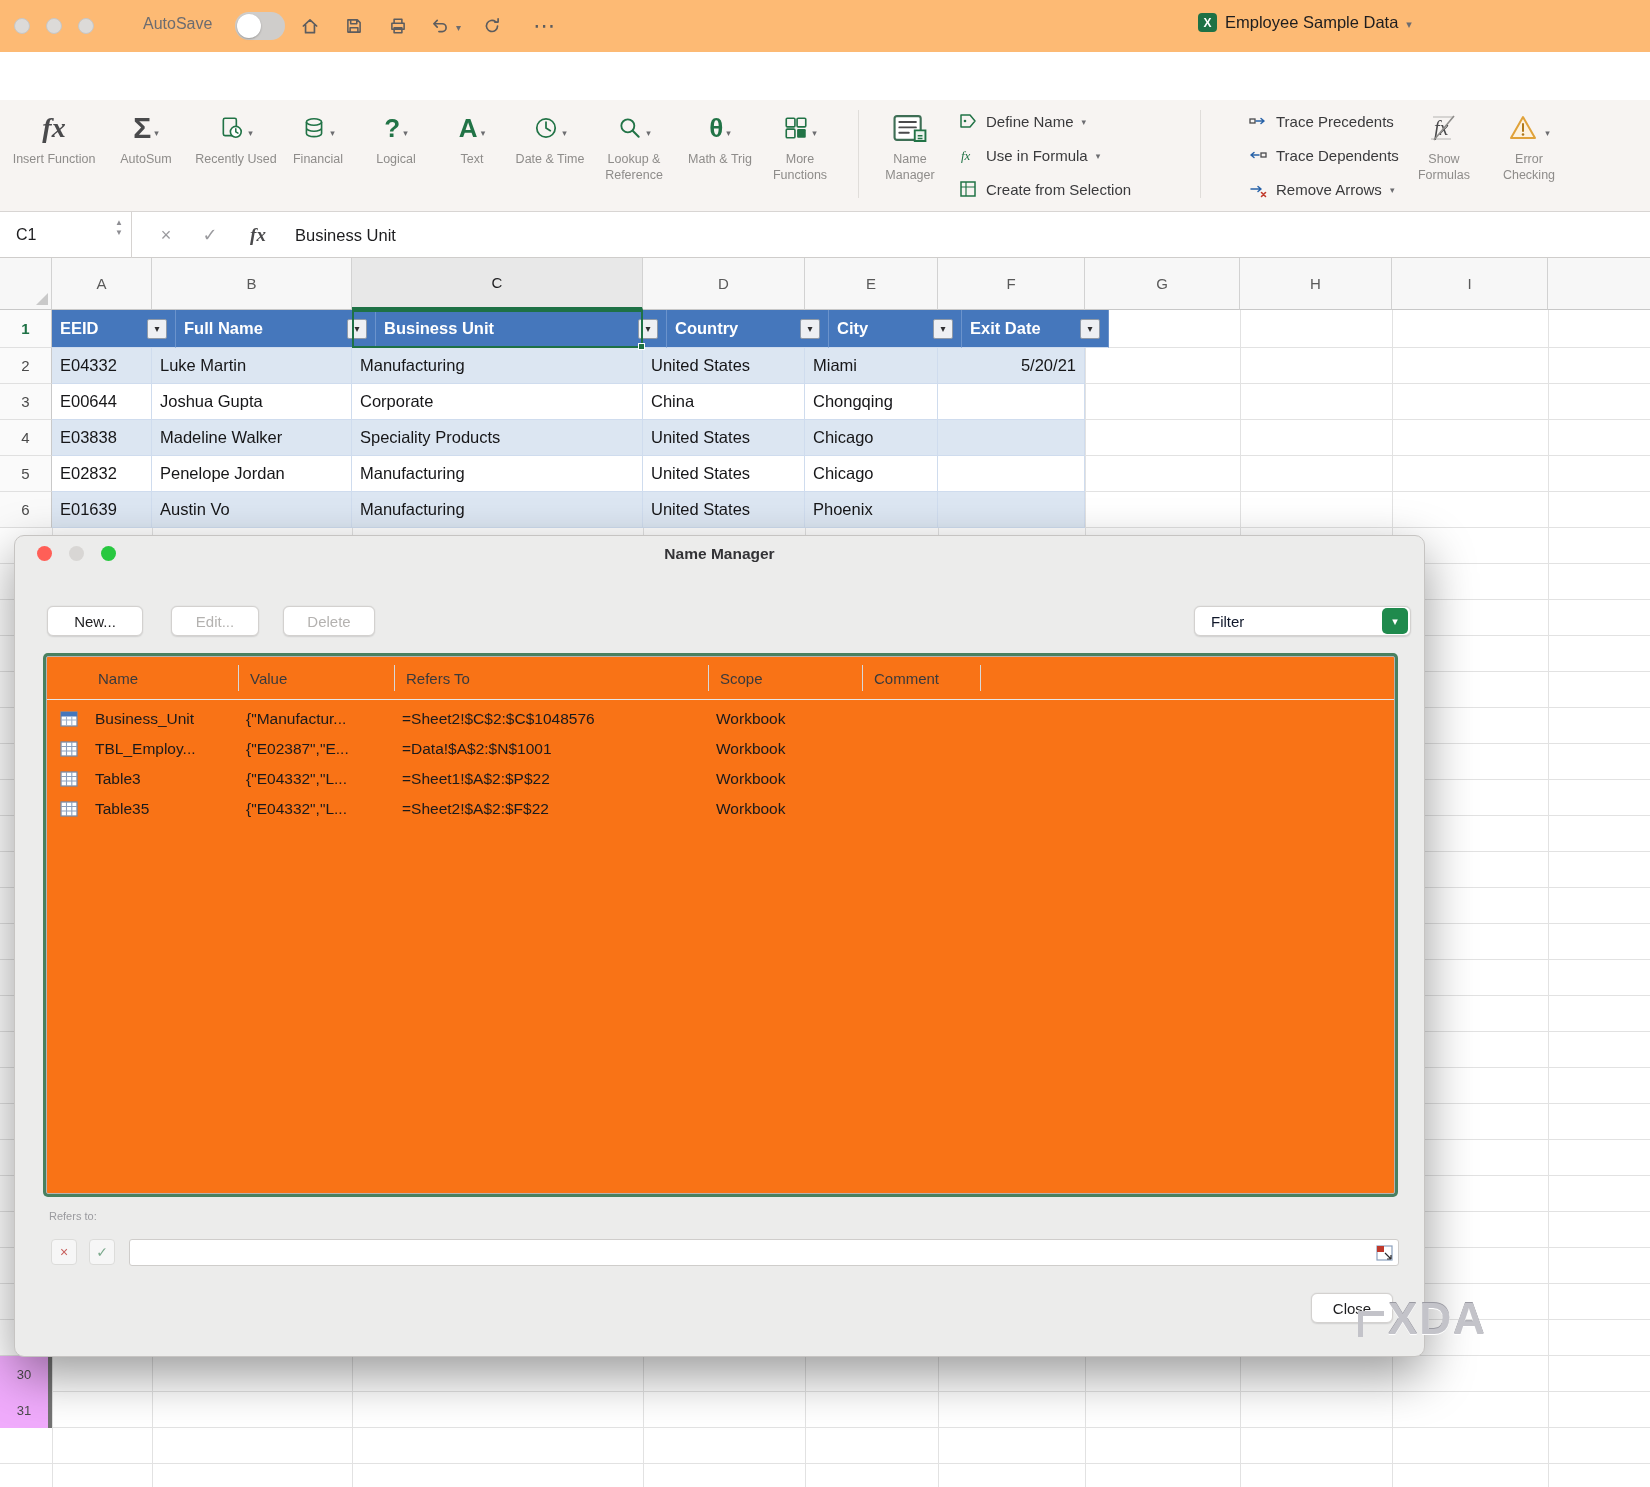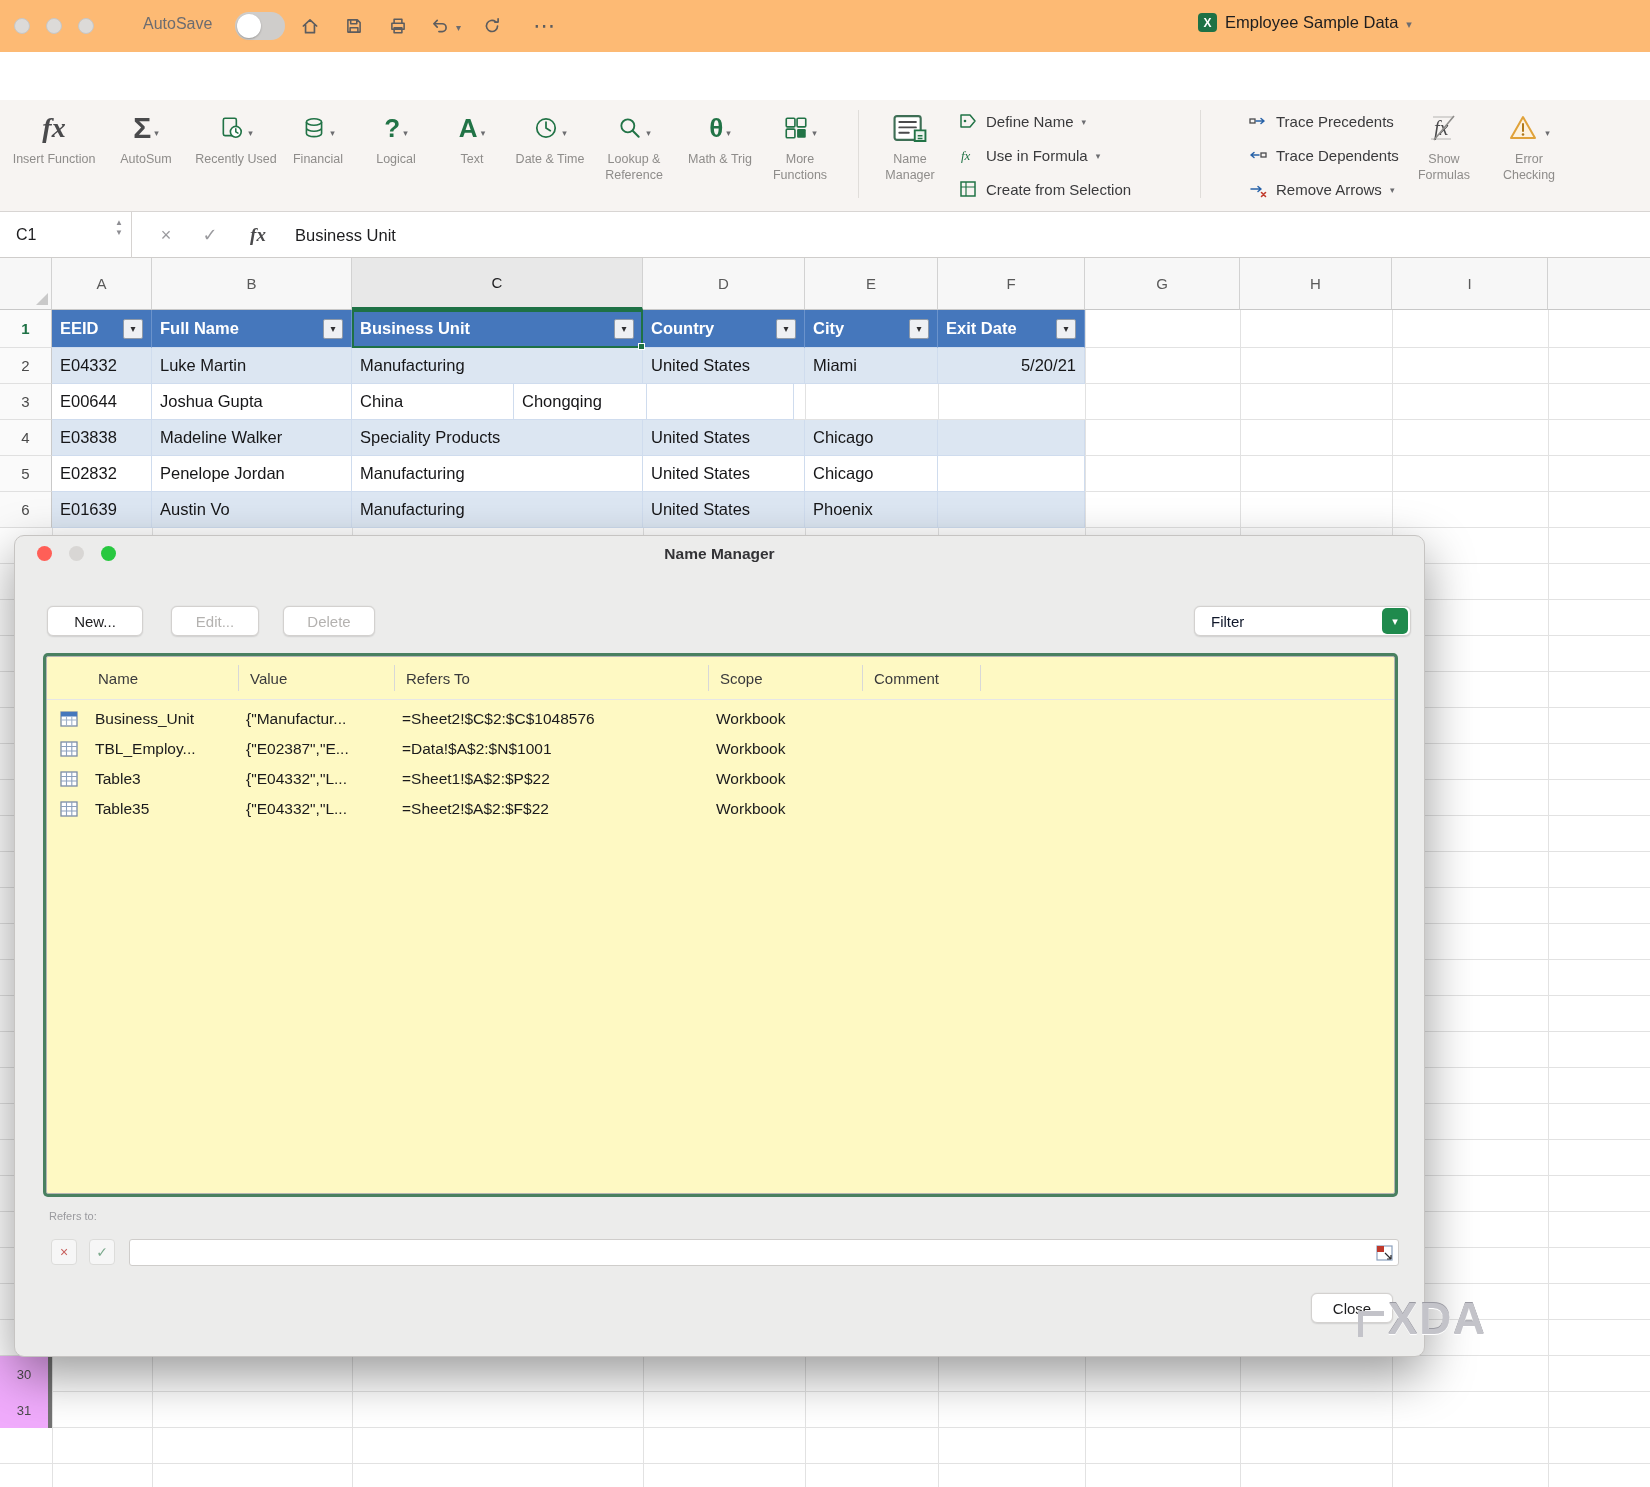--- a/index.html
+++ b/index.html
@@ -71,21 +71,21 @@
 
   
   .dialog { position:absolute; left:14px; top:535px; width:1411px; height:822px; background:#ececeb; border:1px solid #c6c4c2; border-radius:10px; box-shadow:0 18px 50px rgba(0,0,0,.4); z-index:10; }
   .dlg-title { position:absolute; left:0; right:0; top:9px; text-align:center; font-size:15.5px; font-weight:bold; color:#333336; }
   .dtl { position:absolute; top:10px; width:15px; height:15px; border-radius:50%; }
   .dlg-btn { position:absolute; height:30px; background:#fff; border:1px solid #d3d1cf; border-radius:6px; box-shadow:0 .5px 1.5px rgba(0,0,0,.12); font-size:15px; color:#1d1d1f; display:flex; align-items:center; justify-content:center; }
   .dlg-btn.disabled { color:#b4b2b0; }
   .filter-ctl { position:absolute; left:1179px; top:70px; width:217px; height:30px; background:#fff; border:1px solid #d3d1cf; border-radius:6px; box-shadow:0 .5px 1.5px rgba(0,0,0,.12); display:flex; align-items:center; }
   .filter-ctl .ftxt { font-size:15px; color:#0f172a; margin-left:16px; flex:1; }
   .filter-ctl .fchv { width:26px; height:26px; margin-right:2px; border-radius:5px; background:#1f8a4d; color:#fff; display:flex; align-items:center; justify-content:center; font-size:11px; }
-  .listbox { position:absolute; left:31px; top:120px; width:1349px; height:538px; background:#fef9c3; border:1px solid #b5b5b5; box-shadow:0 0 0 3px #498060; border-radius:2px; }
+  .listbox { position:absolute; left:31px; top:120px; width:1349px; height:538px; background:#f97316; border:1px solid #b5b5b5; box-shadow:0 0 0 3px #498060; border-radius:2px; }
   .nm-colsep { position:absolute; top:8px; width:1px; height:26px; background:#d8d8d8; }
   .nm-hdr { position:absolute; top:0; height:42px; display:flex; align-items:center; font-size:15px; color:#3a3a3c; }
   .nm-hdrline { position:absolute; left:0; right:0; top:42px; height:1px; background:#e6e6e6; }
   .nm-row { position:absolute; left:0; right:0; height:30px; }
   .nm-row span { position:absolute; top:0; height:30px; display:flex; align-items:center; font-size:15.5px; color:#1a1a1c; white-space:nowrap; }
   .tbl-ic { position:absolute; left:12px; top:5px; }
   .refers-label { position:absolute; left:34px; top:674px; font-size:11px; color:#9a9a9e; }
   .mini-btn { position:absolute; top:703px; width:26px; height:26px; background:#f6f6f6; border:1px solid #dcdcda; border-radius:4px; display:flex; align-items:center; justify-content:center; font-size:14px; }
   .refers-input { position:absolute; left:114px; top:703px; width:1270px; height:27px; background:#fff; border:1px solid #cfcdcb; border-radius:3px; }
   .range-ic { position:absolute; right:5px; top:5px; }
@@ -366,21 +366,21 @@
       <div class="ch-cell" style="width:133px">E</div>
       <div class="ch-cell" style="width:147px">F</div>
       <div class="ch-cell" style="width:155px">G</div>
       <div class="ch-cell" style="width:152px">H</div>
       <div class="ch-cell" style="width:156px">I</div>
       <div class="ch-cell" style="width:102px; border-right:none"></div>
     </div>
 
     <div class="sheetrow hdrrow" style="top:52px; height:38px;">
       <div class="rownum sel" style="height:38px">1</div>
-      <div class="tcell" style="width:100px">
+      <div class="tcell" style="width:124px">
           <span>EEID</span>
           <span class="filterbtn">▾</span>
         </div>
       <div class="tcell" style="width:200px">
           <span>Full Name</span>
           <span class="filterbtn">▾</span>
         </div>
       <div class="tcell" style="width:291px">
           <span>Business Unit</span>
           <span class="filterbtn">▾</span>
@@ -405,20 +405,21 @@
       <div class="tcell" style="width:200px">Luke Martin</div>
       <div class="tcell" style="width:291px">Manufacturing</div>
       <div class="tcell" style="width:162px">United States</div>
       <div class="tcell" style="width:133px">Miami</div>
       <div class="tcell cell-right" style="width:147px">5/20/21</div>
     </div>
     <div class="sheetrow" style="top:126px; height:36px;">
       <div class="rownum">3</div>
       <div class="tcell" style="width:100px">E00644</div>
       <div class="tcell" style="width:200px">Joshua Gupta</div>
+      <div class="tcell" style="width:291px">Corporate</div>
       <div class="tcell" style="width:162px">China</div>
       <div class="tcell" style="width:133px">Chongqing</div>
       <div class="tcell cell-right" style="width:147px"></div>
     </div>
     <div class="sheetrow band" style="top:162px; height:36px;">
       <div class="rownum">4</div>
       <div class="tcell" style="width:100px">E03838</div>
       <div class="tcell" style="width:200px">Madeline Walker</div>
       <div class="tcell" style="width:291px">Speciality Products</div>
       <div class="tcell" style="width:162px">United States</div>

